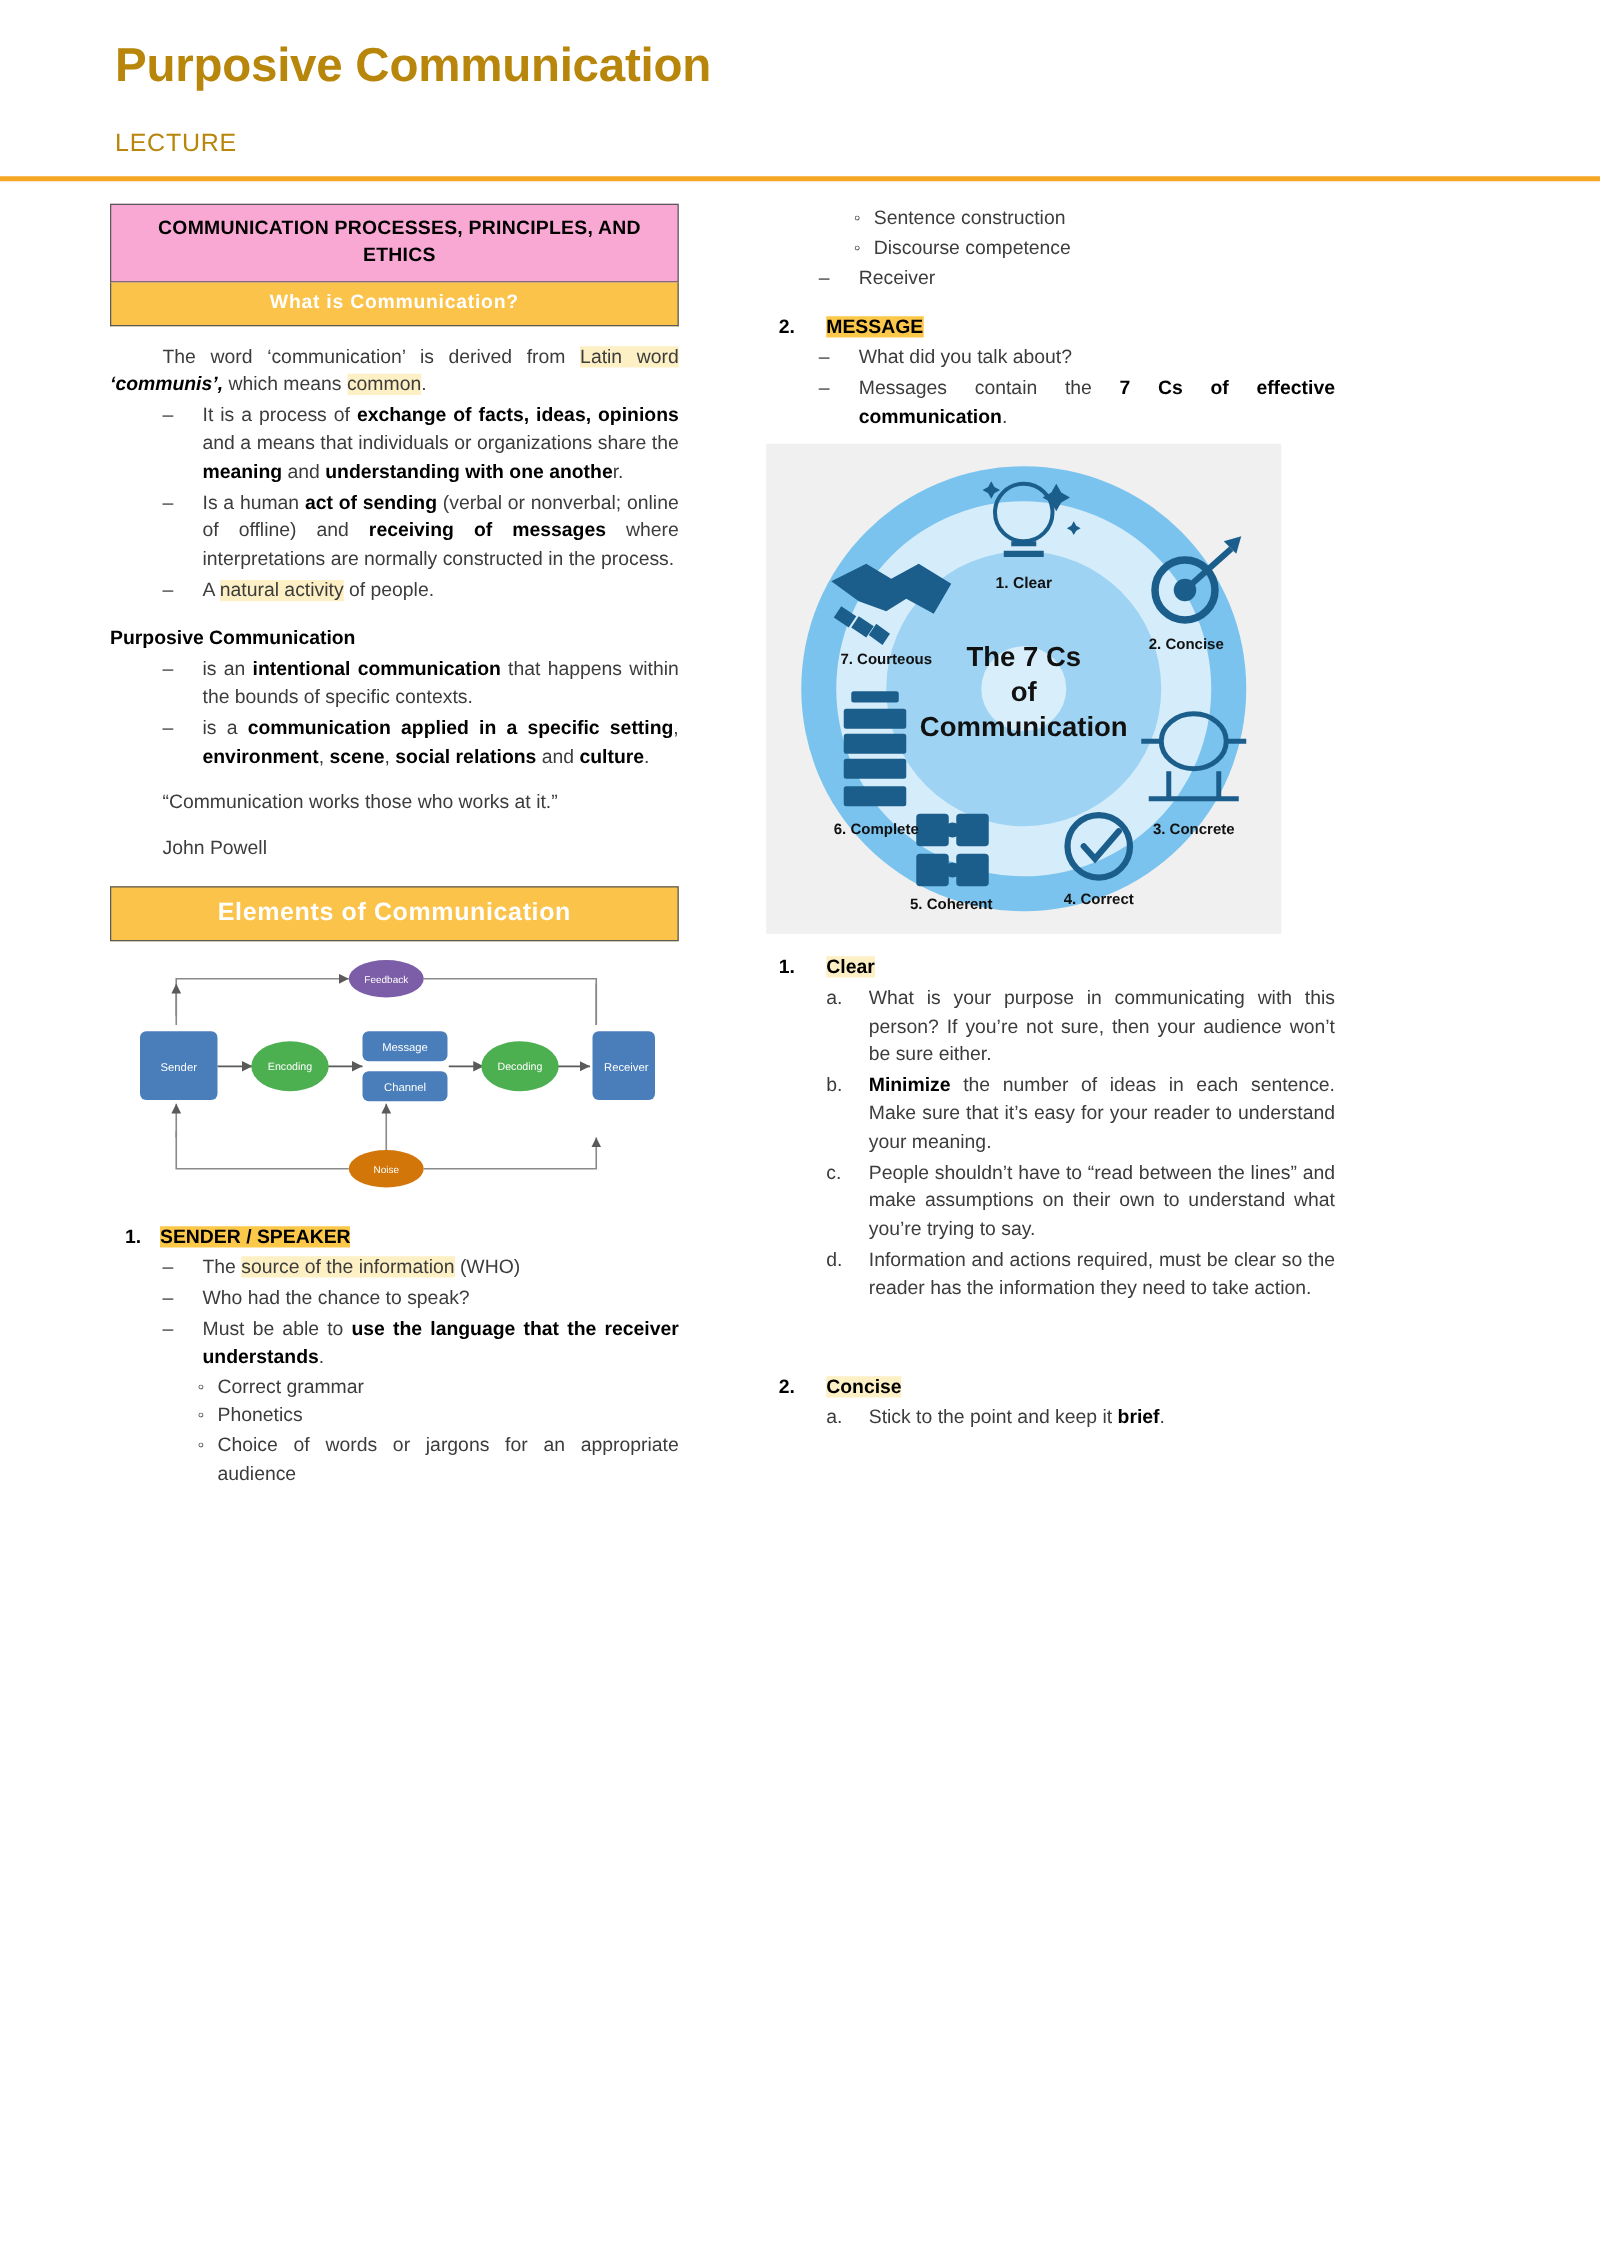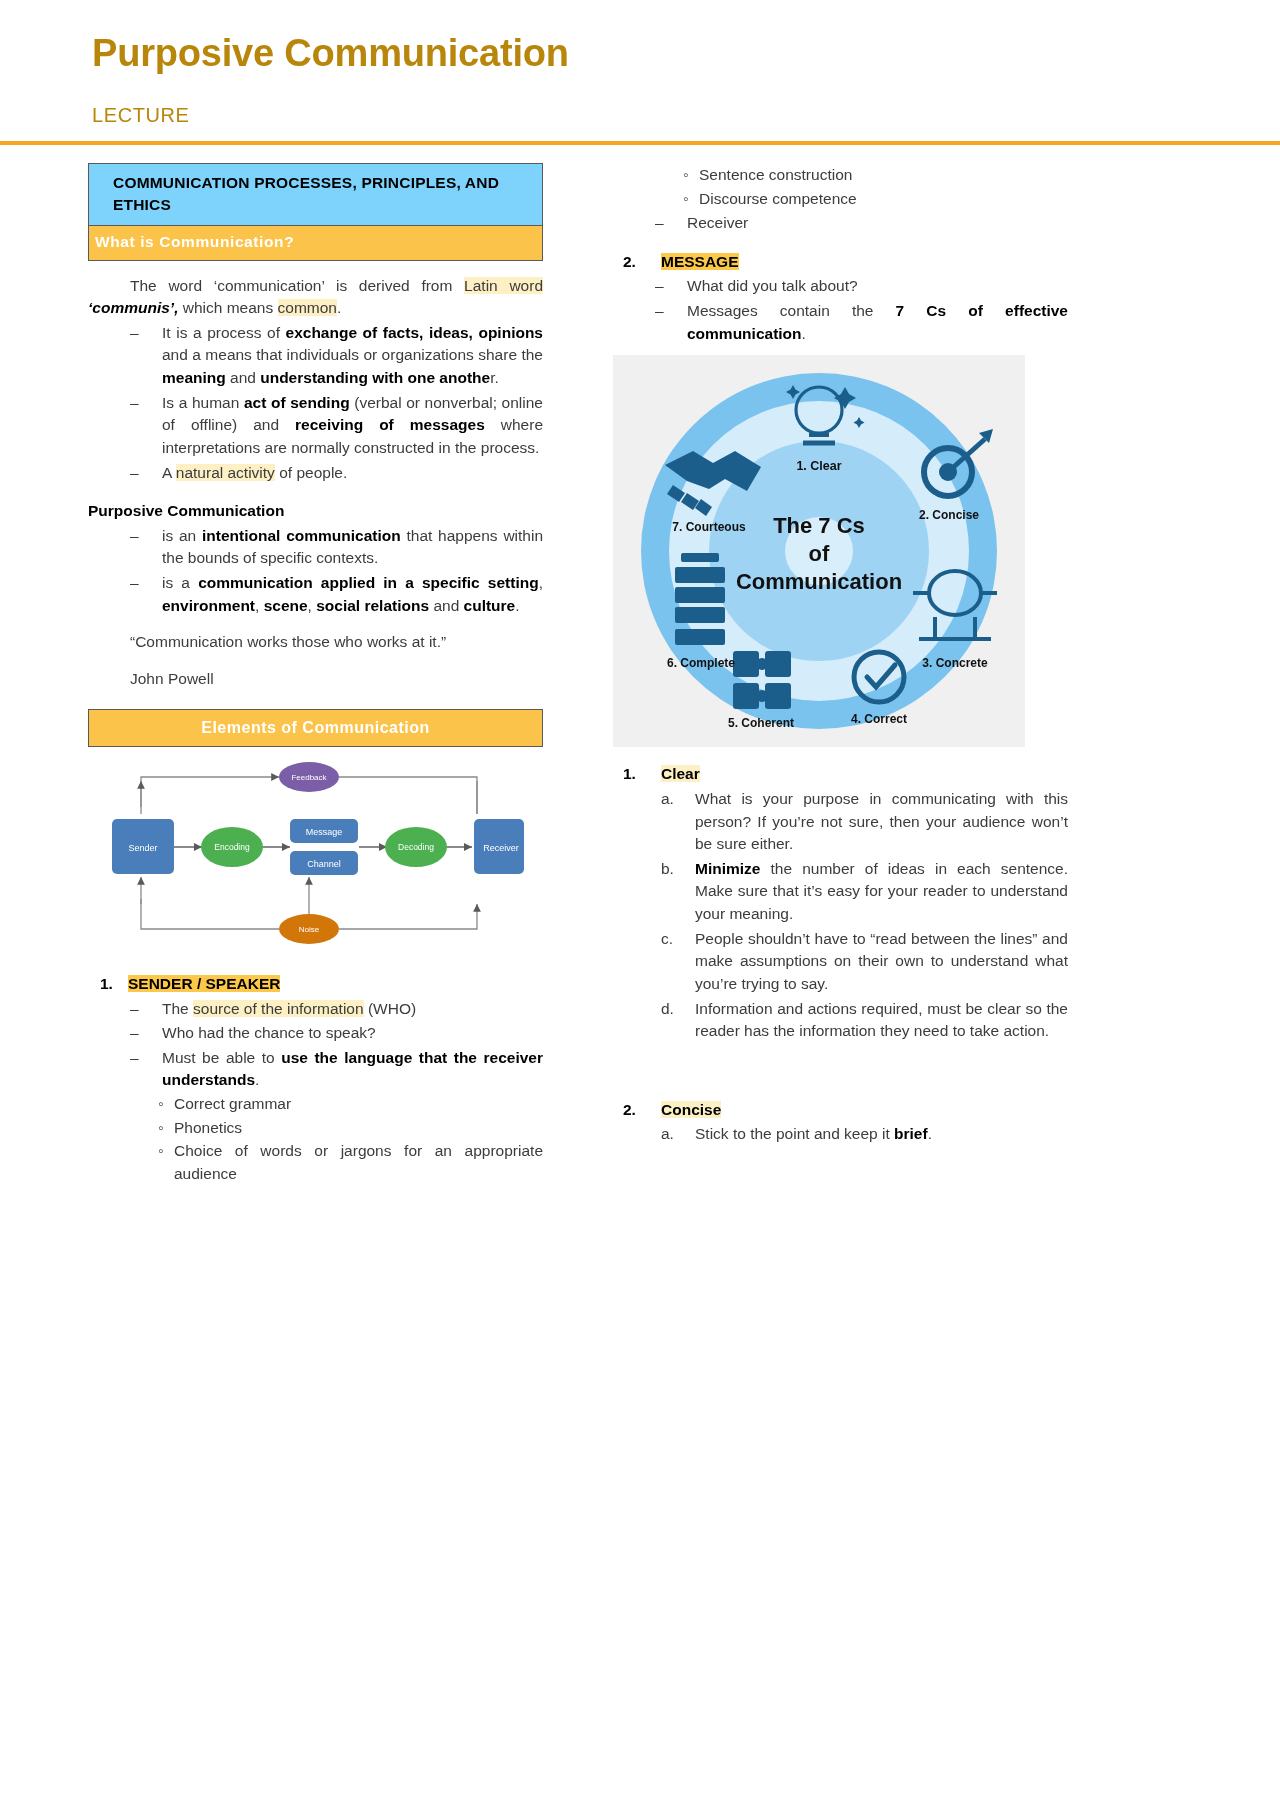--- a/index.html
+++ b/index.html
@@ -50,45 +50,47 @@
     font-size: 15.5px;
     line-height: 1.46;
     color: #3c3c3c;
   }
   .col-left { margin-left: 88px; }
   .col-right { margin-left: 0; }
 
   
   .titlebox {
     border: 1.5px solid #595959;
-    background: #7dd3fc;
-    padding: 8px 6px 9px 24px;
+    background: #f9a8d4;
+    text-align: center;
+    padding: 8px 6px 9px 14px;
     font-weight: bold;
     font-size: 15.5px;
     color: #000;
     line-height: 1.42;
     letter-spacing: 0.2px;
   }
   .subbanner {
     border: 1.5px solid #595959;
     border-top: none;
     background: #fbc34a;
+    text-align: center;
     padding: 5px 6px 6px 6px;
     font-weight: bold;
     font-size: 15.5px;
     color: #ffffff;
     letter-spacing: 0.6px;
   }
   .banner {
     border: 1.5px solid #595959;
     background: #fbc34a;
     text-align: center;
     padding: 6px 6px 7px 6px;
     font-weight: bold;
-    font-size: 16px;
+    font-size: 20px;
     color: #ffffff;
     letter-spacing: 0.5px;
     margin: 18px 0 12px 0;
   }
 
   
   p.para {
     margin: 14px 0 0 0;
     text-align: justify;
     text-indent: 42px;

